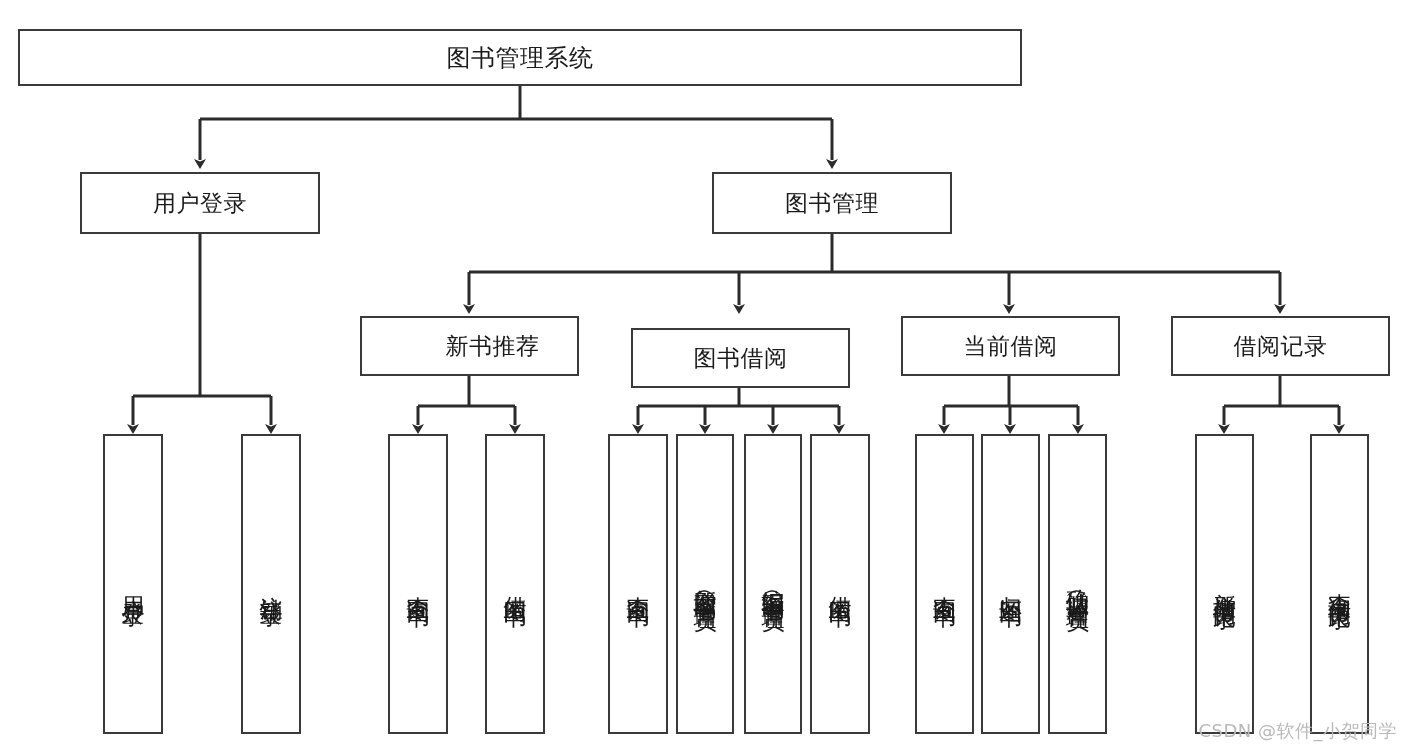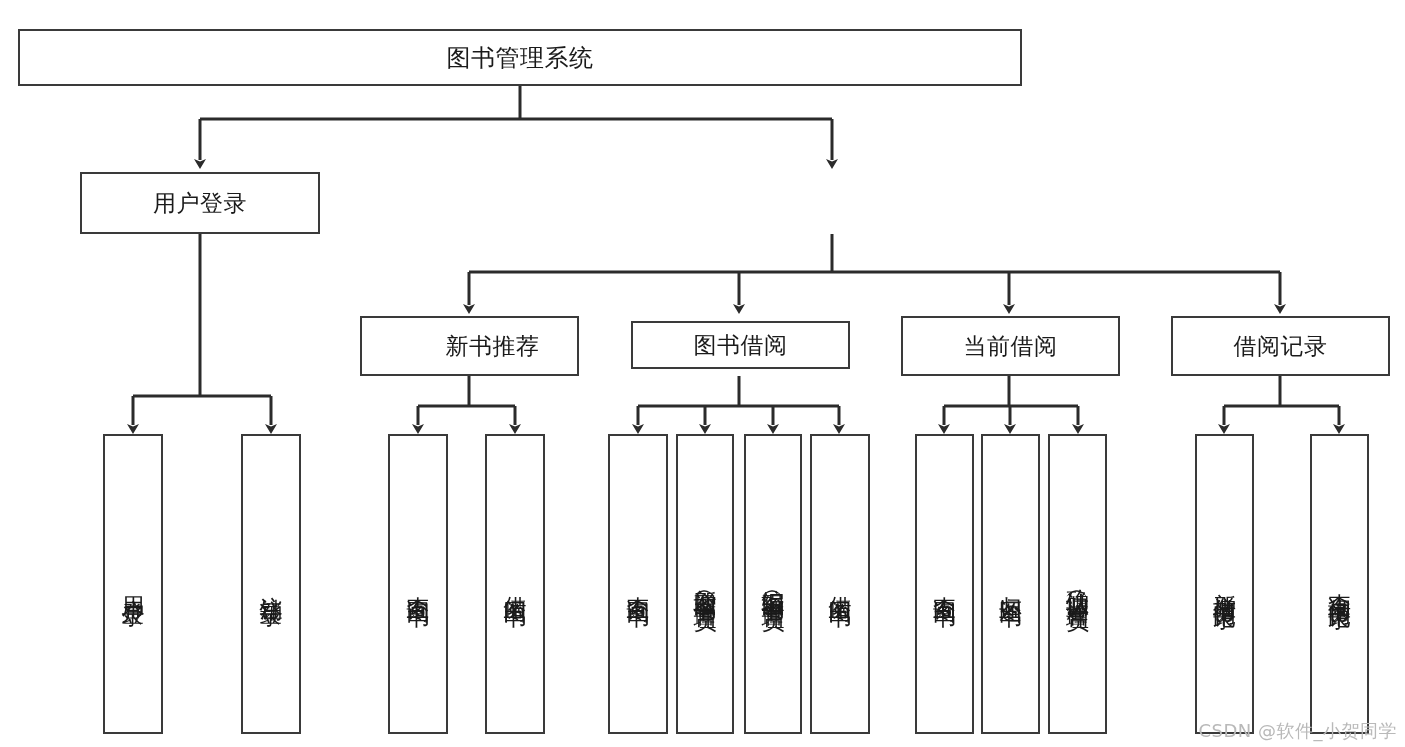--- a/index.html
+++ b/index.html
@@ -126,26 +126,29 @@
   </svg>
 
   <div class="node horiz root" style="left:18px; top:13px; width:1004px; height:57px;margin-top:16px;">
     <span class="hlabel">图书管理系统</span>
   </div>
 
   <div class="node horiz" style="left:80px; top:172px; width:240px; height:62px;">
     <span class="hlabel">用户登录</span>
   </div>
 
+  <div class="node horiz" style="left:712px; top:172px; width:240px; height:62px;">
+    <span class="hlabel">图书管理</span>
+  </div>
 
   <div class="node horiz" style="left:360px; top:316px; width:219px; height:60px;padding-left:46px;">
     <span class="hlabel">新书推荐</span>
   </div>
 
-  <div class="node horiz" style="left:631px; top:321px; width:219px; height:48px;">
+  <div class="node horiz" style="left:631px; top:328px; width:219px; height:60px;">
     <span class="hlabel">图书借阅</span>
   </div>
 
   <div class="node horiz" style="left:901px; top:316px; width:219px; height:60px;">
     <span class="hlabel">当前借阅</span>
   </div>
 
   <div class="node horiz" style="left:1171px; top:316px; width:219px; height:60px;">
     <span class="hlabel">借阅记录</span>
   </div>

